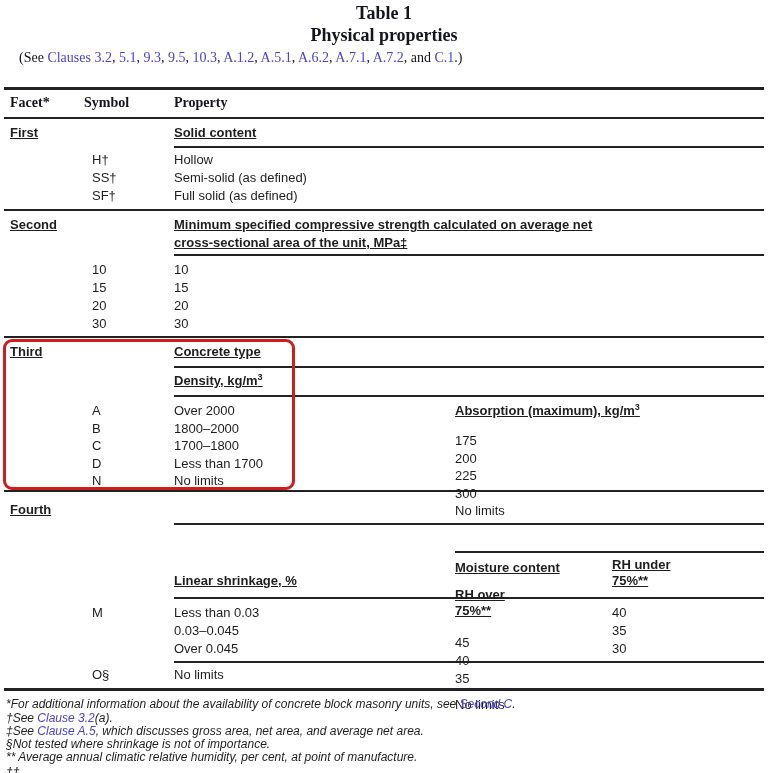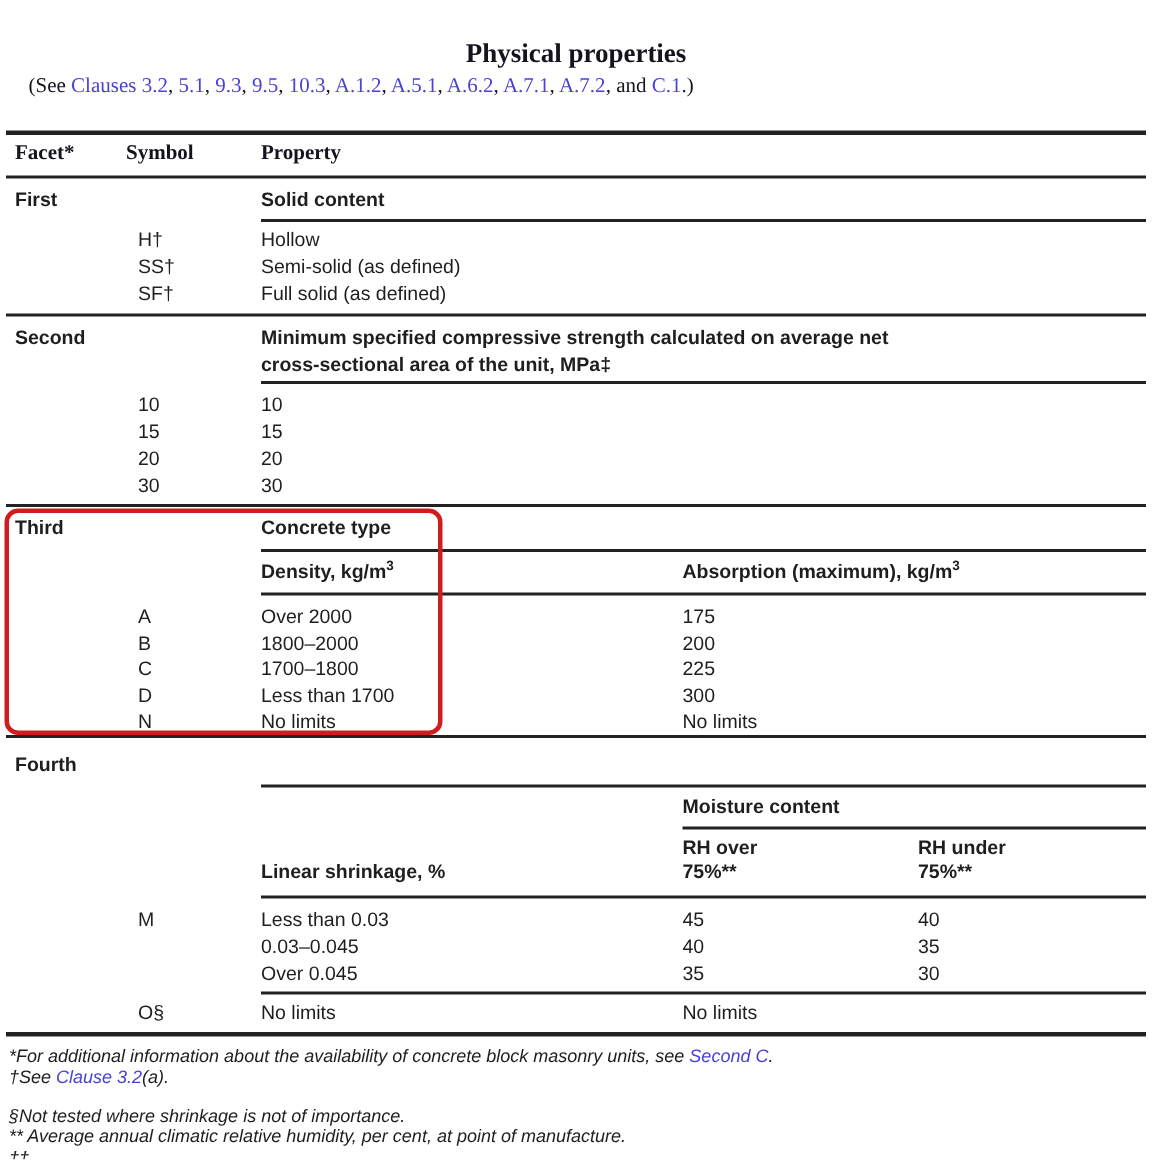--- a/index.html
+++ b/index.html
@@ -5,34 +5,35 @@
   html,body{margin:0;padding:0;background:#fff;}
   .page{position:relative;width:768px;height:773px;background:#ffffff;overflow:hidden;
         font-family:"Liberation Sans",sans-serif;}
   .title{position:absolute;left:0;width:768px;text-align:center;
          font:bold 18px/20px "Liberation Serif",serif;color:#14141e;}
   .seeline{position:absolute;left:0;width:768px;text-align:left;
            font:14px/16px "Liberation Serif",serif;color:#14141e;white-space:pre;margin-left:19px;}
   .lnk{color:#4a42d6;cursor:pointer;text-decoration:none;}
   .serifhead{position:absolute;font:bold 14px/15px "Liberation Serif",serif;color:#14141e;white-space:nowrap;}
   .cell{position:absolute;font:13px/14px "Liberation Sans",sans-serif;color:#1e1e1e;white-space:nowrap;}
-  .b{font-weight:bold;}
-  .c1{left:10px;} .c2{left:92px;} .c3{left:174px;} .c4{left:455px;} .c5{left:612px;}
+  .b{font-weight:bold;text-decoration:underline;}
+  .c1{left:10px;} .c2{left:92px;} .c3{left:174px;} .c4{left:455px;margin-top:30px;} .c5{left:612px;}
   .rule{position:absolute;background:#222;}
   .redbox{position:absolute;left:3px;top:339px;width:292px;height:151px;
           border:3px solid #cf1d1d;border-radius:9px;box-sizing:border-box;}
   .fn{position:absolute;left:6px;font:italic 12px/13px "Liberation Sans",sans-serif;
       color:#1e1e1e;white-space:pre;}
   sup{font-size:9px;line-height:0;}
 </style>
 </head>
 <body>
 
 <div class="page">
 
+  <div class="title" style="top:3px">Table 1</div>
   <div class="title" style="top:25px">Physical properties</div>
 
   <div class="seeline" style="top:50px"><span>(See </span><a class="lnk">Clauses 3.2</a><span>, </span><a class="lnk">5.1</a><span>, </span><a class="lnk">9.3</a><span>, </span><a class="lnk">9.5</a><span>, </span><a class="lnk">10.3</a><span>, </span><a class="lnk">A.1.2</a><span>, </span><a class="lnk">A.5.1</a><span>, </span><a class="lnk">A.6.2</a><span>, </span><a class="lnk">A.7.1</a><span>, </span><a class="lnk">A.7.2</a><span>, and </span><a class="lnk">C.1</a><span>.)</span></div>
 
   <div class="rule" style="left:4px;top:87px;width:760px;height:3px"></div>
   <div class="rule" style="left:4px;top:117px;width:760px;height:2px"></div>
   <div class="rule" style="left:174px;top:146px;width:590px;height:2px"></div>
   <div class="rule" style="left:4px;top:209px;width:760px;height:2px"></div>
   <div class="rule" style="left:174px;top:254px;width:590px;height:2px"></div>
   <div class="rule" style="left:4px;top:336px;width:760px;height:2px"></div>
@@ -108,17 +109,18 @@
   <div class="cell c5" style="top:624px">35</div>
   <div class="cell c3" style="top:642px">Over 0.045</div>
   <div class="cell c4" style="top:642px">35</div>
   <div class="cell c5" style="top:642px">30</div>
   <div class="cell c2" style="top:668px">O§</div>
   <div class="cell c3" style="top:668px">No limits</div>
   <div class="cell c4" style="top:668px">No limits</div>
 
   <div class="fn" style="top:698px"><span>*For additional information about the availability of concrete block masonry units, see </span><a class="lnk">Second C</a><span>.</span></div>
   <div class="fn" style="top:712px"><span>†See </span><a class="lnk">Clause 3.2</a><span>(a).</span></div>
+  <div class="fn" style="top:725px"><span>‡See </span><a class="lnk">Clause A.5</a><span>, which discusses gross area, net area, and average net area.</span></div>
   <div class="fn" style="top:751px"><span>** Average annual climatic relative humidity, per cent, at point of manufacture.</span></div>
   <div class="fn" style="top:738px"><span>§Not tested where shrinkage is not of importance.</span></div>
   <div class="fn" style="top:766px"><span>††</span></div>
 
 </div>
 
 </body></html>

